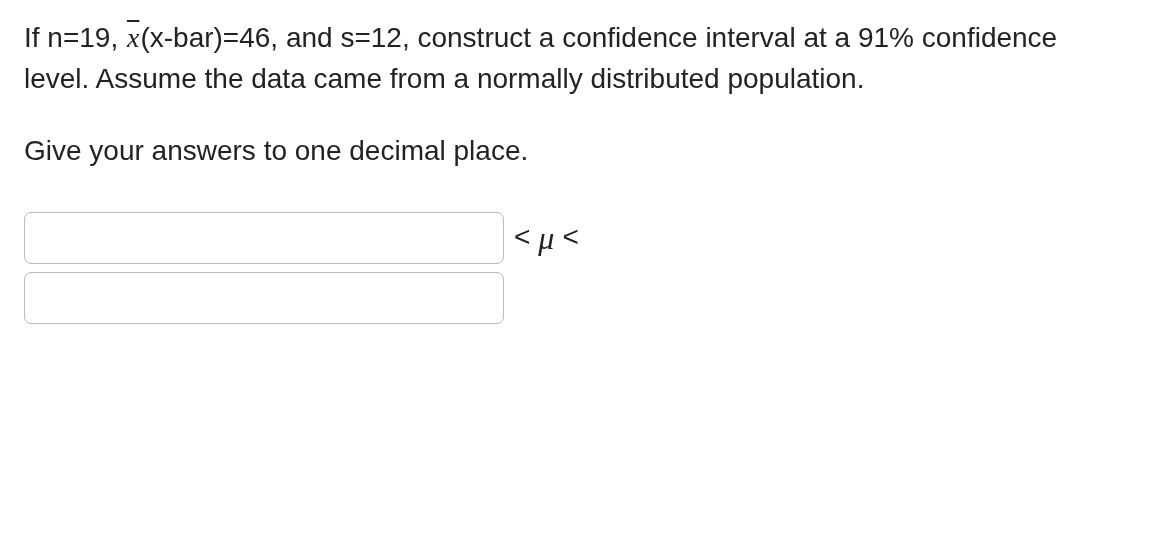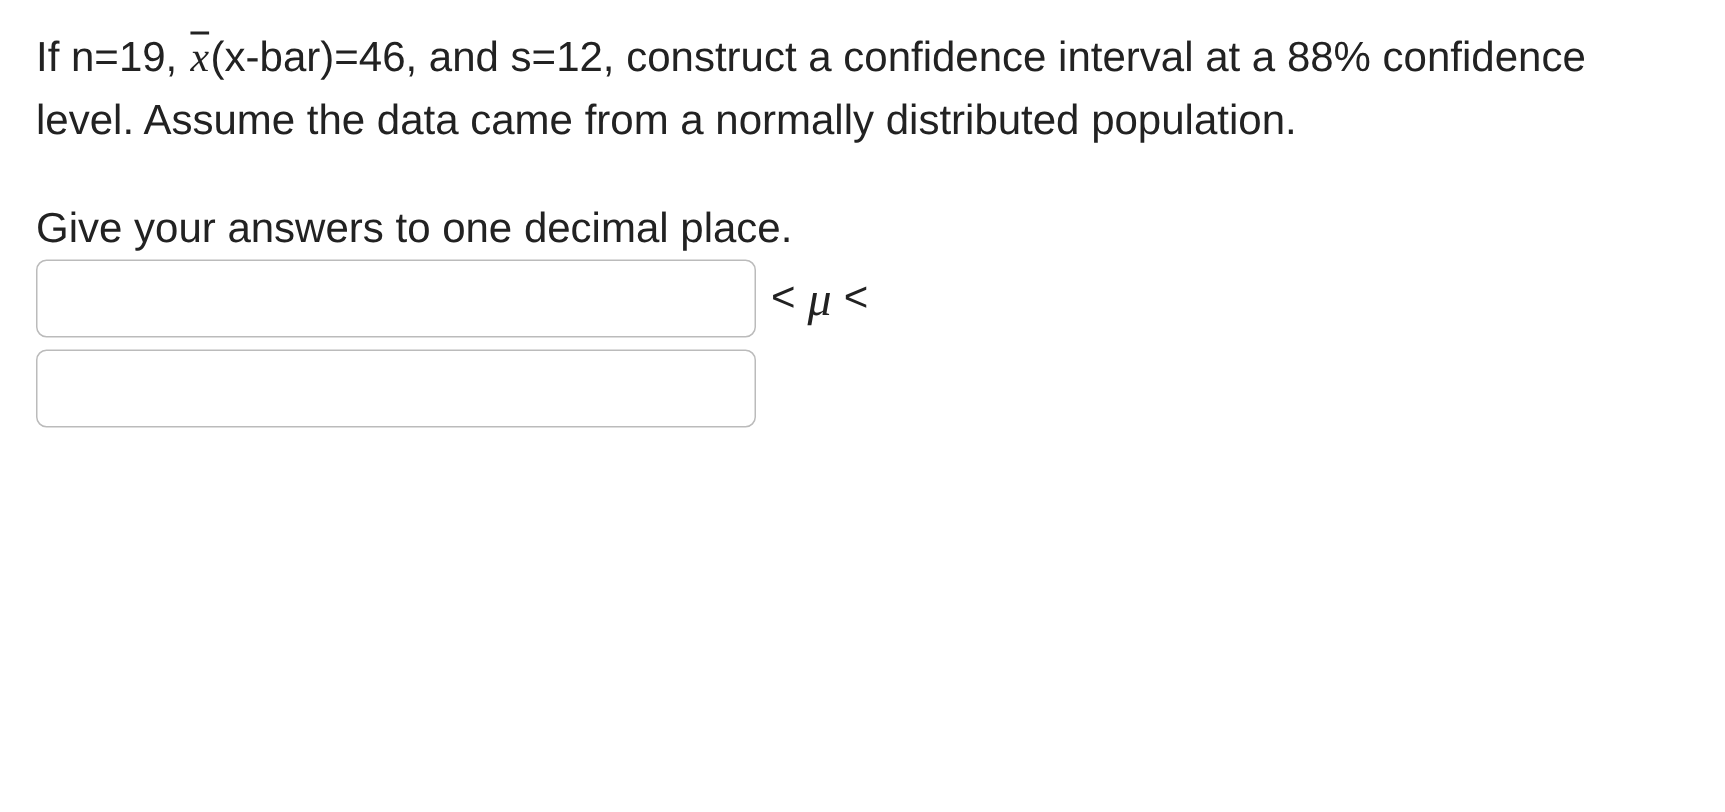--- a/index.html
+++ b/index.html
@@ -12,20 +12,21 @@
       font-size: 28px;
       color: #222;
       padding: 18px 24px;
       width: 1150px;
       line-height: 1.45;
     }
     .problem-text {
       margin-bottom: 32px;
     }
     .instruction {
+      margin-bottom: 40px;
     }
     .xbar {
       font-family: 'Times New Roman', serif;
       font-style: italic;
       text-decoration: overline;
       padding: 0 1px;
     }
     .mu {
       font-family: 'Times New Roman', serif;
       font-style: italic;
@@ -60,21 +61,21 @@
       top: -30px;
     }
     .lt {
       font-family: Arial, sans-serif;
     }
   </style>
 </head>
 <body>
 
 <div class="problem-text">
-  <span>If n=19, </span><span class="xbar">x</span><span>(x-bar)=46, and s=12, construct a confidence interval at a 88% confidence level. Assume the data came from a normally distributed population.</span>
+  <span>If n=19, </span><span class="xbar">x</span><span>(x-bar)=46, and s=12, construct a confidence interval at a 91% confidence level. Assume the data came from a normally distributed population.</span>
 </div>
 
 <div class="instruction">Give your answers to one decimal place.</div>
 
 <div class="answer-area">
   <div class="inputs-col">
     <input type="text" class="answer-input" value="" style="">
     <input type="text" class="answer-input" value="" style="">
   </div>
   <div class="ineq">

